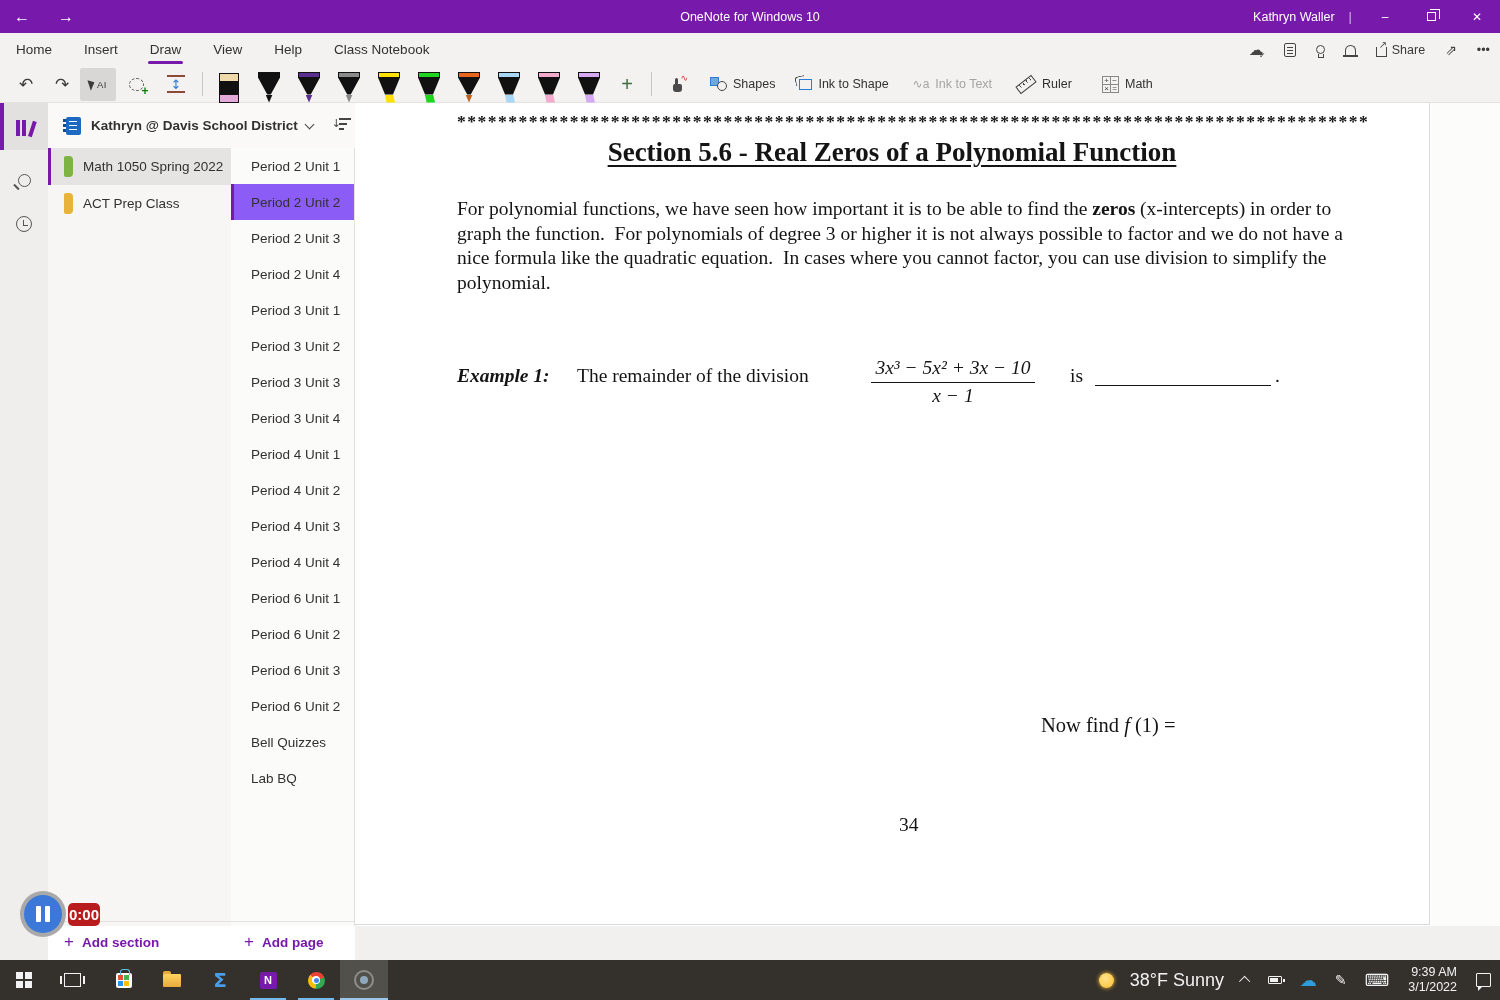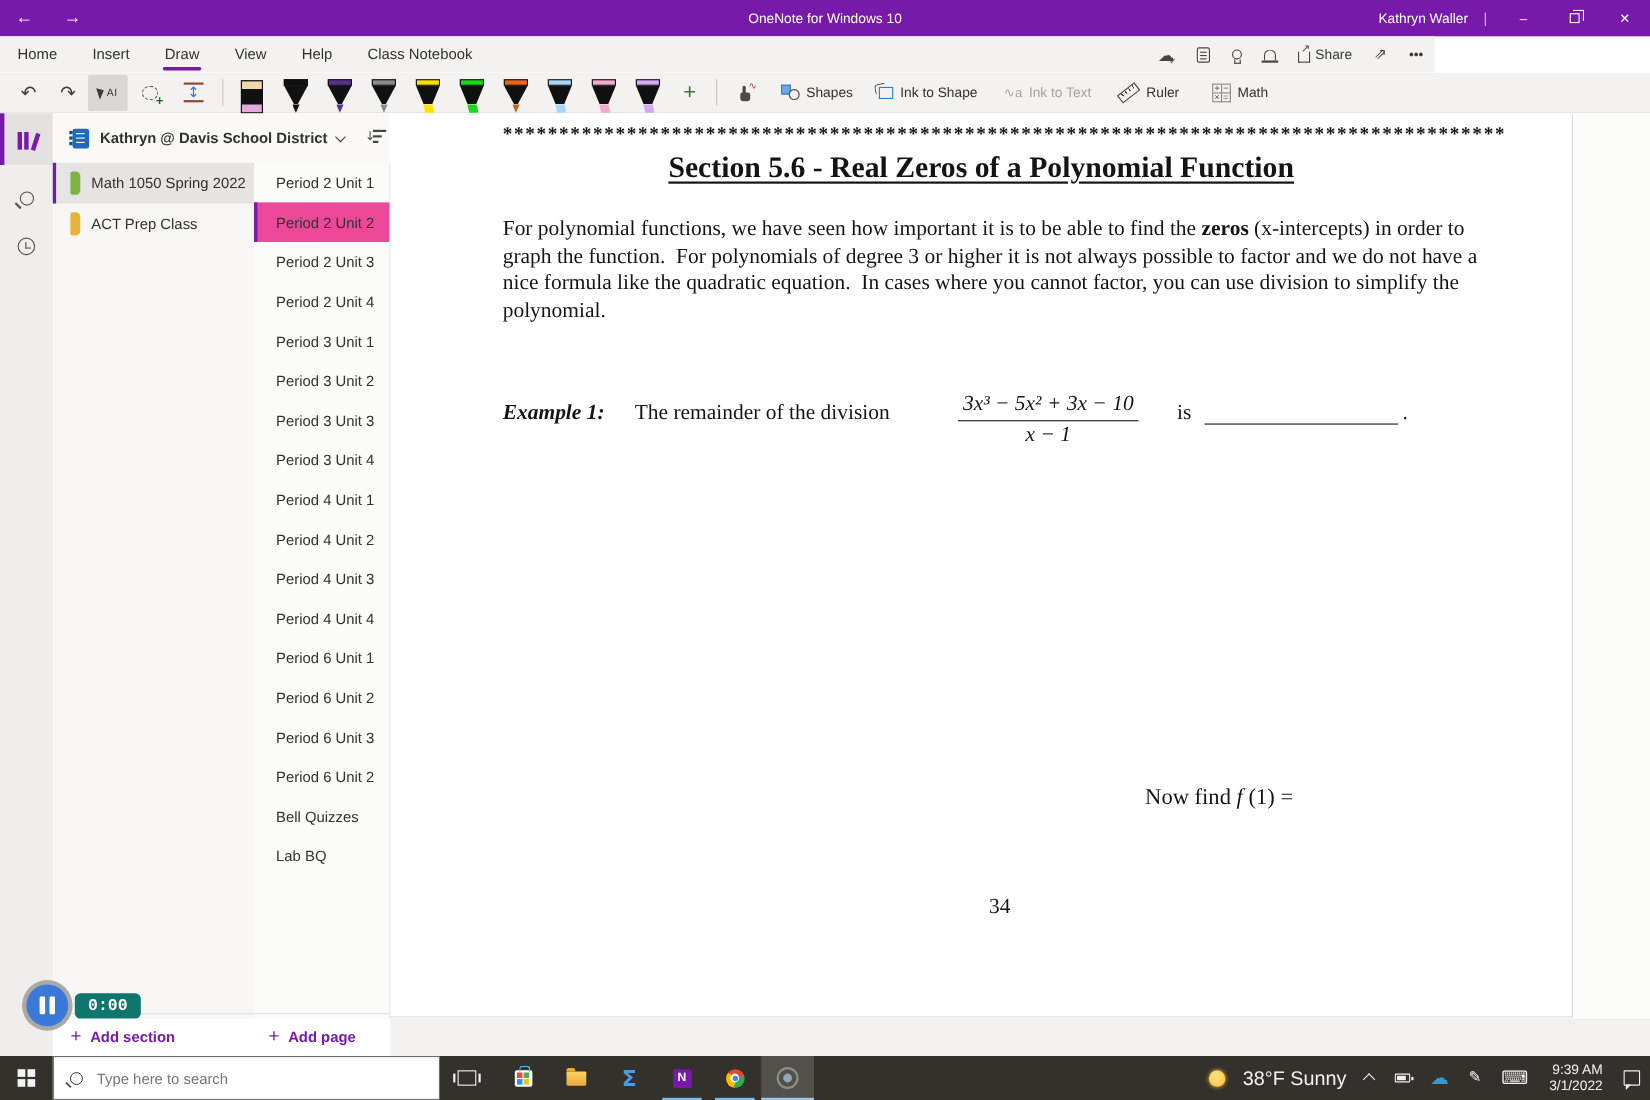--- a/index.html
+++ b/index.html
@@ -10,21 +10,21 @@
   #titlebar .navarr { width:44px; height:33px; display:flex; align-items:center; justify-content:center; font-size:16px; cursor:default; }
   #apptitle { position:absolute; left:0; width:100%; text-align:center; font-size:12.5px; pointer-events:none; }
   #tb-right { position:absolute; right:0; top:0; height:33px; display:flex; align-items:center; }
   #tb-user { font-size:12.5px; margin-right:14px; }
   #tb-pipe { opacity:.65; margin-right:10px; font-size:13px; }
   .winbtn { width:46px; height:33px; display:flex; align-items:center; justify-content:center; font-size:12px; }
   .restore-glyph { width:9px; height:9px; border:1.2px solid #fff; position:relative; }
   .restore-glyph::after { content:""; position:absolute; left:2px; top:-4px; width:9px; height:9px; border-top:1.2px solid #fff; border-right:1.2px solid #fff; }
 
   
-  #menubar { position:absolute; left:0; top:33px; width:1304px; height:33px; background:#f3f2f1; display:flex; align-items:flex-end; color:#323130; }
+  #menubar { position:absolute; left:0; top:33px; width:1500px; height:33px; background:#f3f2f1; display:flex; align-items:flex-end; color:#323130; }
   .menu-item { font-size:13.5px; padding:0 16px; height:33px; display:flex; align-items:center; position:relative; }
   .menu-item.active::after { content:""; position:absolute; left:14px; right:14px; bottom:2px; height:3px; background:#7719aa; border-radius:2px; }
   #menu-right { position:absolute; right:10px; top:0; height:33px; display:flex; align-items:center; gap:20px; color:#3b3a39; }
   .mr-ic { display:flex; align-items:center; gap:5px; font-size:12.5px; }
 
   
   #toolbar { position:absolute; left:0; top:66px; width:1500px; height:37px; background:#f3f2f1; border-bottom:1px solid #e4e3e1; display:flex; align-items:center; }
   .tbtn { height:33px; min-width:36px; display:flex; align-items:center; justify-content:center; color:#3b3a39; font-size:17px; }
   .tbtn.sel { background:#d8d7d6; border-radius:2px; }
   .tb-div { width:1px; height:24px; background:#c8c7c5; margin:0 6px; }
@@ -70,34 +70,34 @@
   #sort-ic { position:absolute; right:16px; top:14px; }
 
   #sections-panel { position:absolute; left:0; top:45px; width:183px; height:778px; background:#f7f6f5; }
   .sec-row { height:37px; display:flex; align-items:center; position:relative; font-size:13.5px; color:#323130; }
   .sec-row.sel { background:#e5e4e3; }
   .sec-row.sel::before { content:""; position:absolute; left:0; top:0; width:3px; height:100%; background:#7719aa; }
   .sec-tab { width:9px; height:21px; border-radius:2px 4px 4px 2px; margin:0 10px 0 16px; }
 
   #pages-panel { position:absolute; left:183px; top:45px; width:124px; height:778px; background:#fbfbfa; border-right:1px solid #e1e0de; }
   .page-row { height:36px; display:flex; align-items:center; padding-left:20px; font-size:13.5px; color:#323130; position:relative; }
-  .page-row.sel { background:#ec4899;padding-left:20px; }
+  .page-row.sel { background:#8b5cf6;padding-left:20px; }
   .page-row.sel::before { content:""; position:absolute; left:0; top:0; width:3px; height:100%; background:#7719aa; }
 
   .add-btn { position:absolute; bottom:8px; display:flex; align-items:center; gap:8px; color:#7719aa; font-size:13.5px; font-weight:600; }
   .add-plus { font-size:17px; font-weight:400; }
   #add-section { left:16px; } 
   #panels-footer-line { position:absolute; left:0; bottom:38px; width:307px; height:1px; background:#e3e2e0; }
 
   
   #audio { position:absolute; left:20px; top:891px; display:flex; align-items:center; z-index:30; }
   #audio-btn { width:46px; height:46px; border-radius:50%; background:#a9a9a9; display:flex; align-items:center; justify-content:center; }
   #audio-inner { width:38px; height:38px; border-radius:50%; background:#3b78d8; display:flex; align-items:center; justify-content:center; gap:4px; }
   #audio-inner span { width:5px; height:16px; background:#fff; border-radius:1px; }
-  #audio-time { background:#0f766e; color:#fff; font-size:15px; font-weight:700; border-radius:5px; padding:3px 12px; margin-left:2px;font-family:Liberation Mono, monospace; }
+  #audio-time { background:#b91c1c; color:#fff; font-size:15px; font-weight:700; border-radius:5px; padding:3px 1px; margin-left:2px; }
 
   
   #page { position:absolute; left:355px; top:103px; width:1075px; height:822px; background:#fff; border-right:1px solid #d9d9d9; border-bottom:1px solid #d9d9d9; font-family:"Liberation Serif", serif; color:#141414; }
   #below-page { position:absolute; left:355px; top:926px; width:1145px; height:34px; background:#f1f0ef; }
   #right-strip { position:absolute; left:1431px; top:103px; width:69px; height:823px; background:#fcfcfb; }
 
   #stars { position:absolute; left:102px; top:8px; width:910px; font-size:17.5px; font-weight:700; letter-spacing:1.5px; white-space:nowrap; overflow:hidden; }
   #heading { position:absolute; left:0; top:34px; width:100%; text-align:center; font-size:27px; font-weight:700; text-decoration:underline; text-underline-offset:4px; }
   .para { position:absolute; left:102px; width:908px; font-size:19.5px; line-height:24.6px; white-space:pre-wrap; }
   #p1 { top:94px; }
@@ -482,24 +482,20 @@
 
 <div id="taskbar">
   <div id="start">
       <span class="winlogo">
         <span></span>
         <span></span>
         <span></span>
         <span></span>
       </span>
     </div>
-  <div id="tb-search">
-    <span class="lens"></span>
-    <input placeholder="Type here to search" style="">
-  </div>
   <div class="tb-slot">
       <span class="taskview"></span>
     </div>
   <div class="tb-slot" style="margin-left:4px">
       <span class="store-ic">
         <i></i>
         <i></i>
         <i></i>
         <i></i>
       </span>

